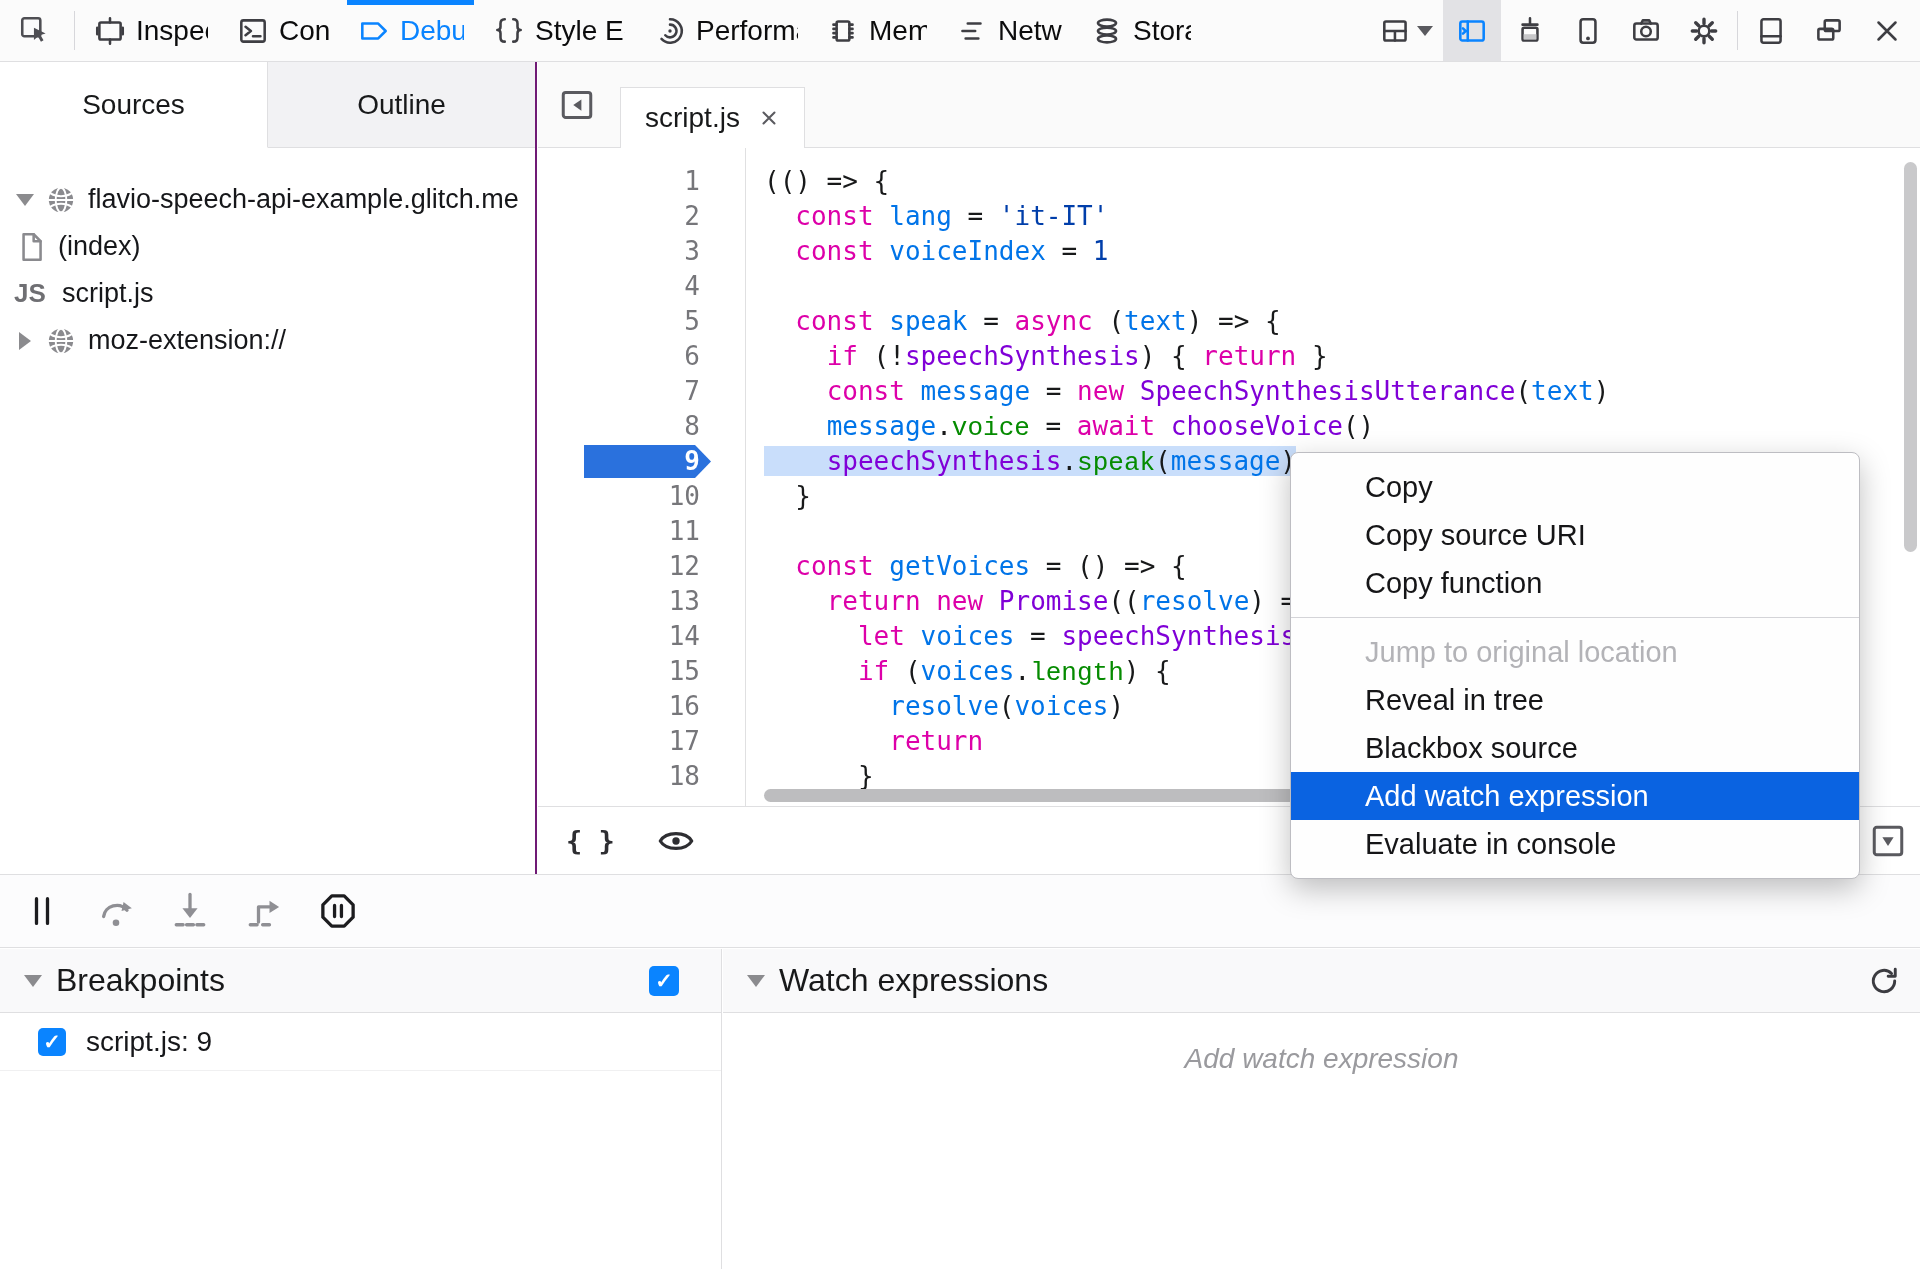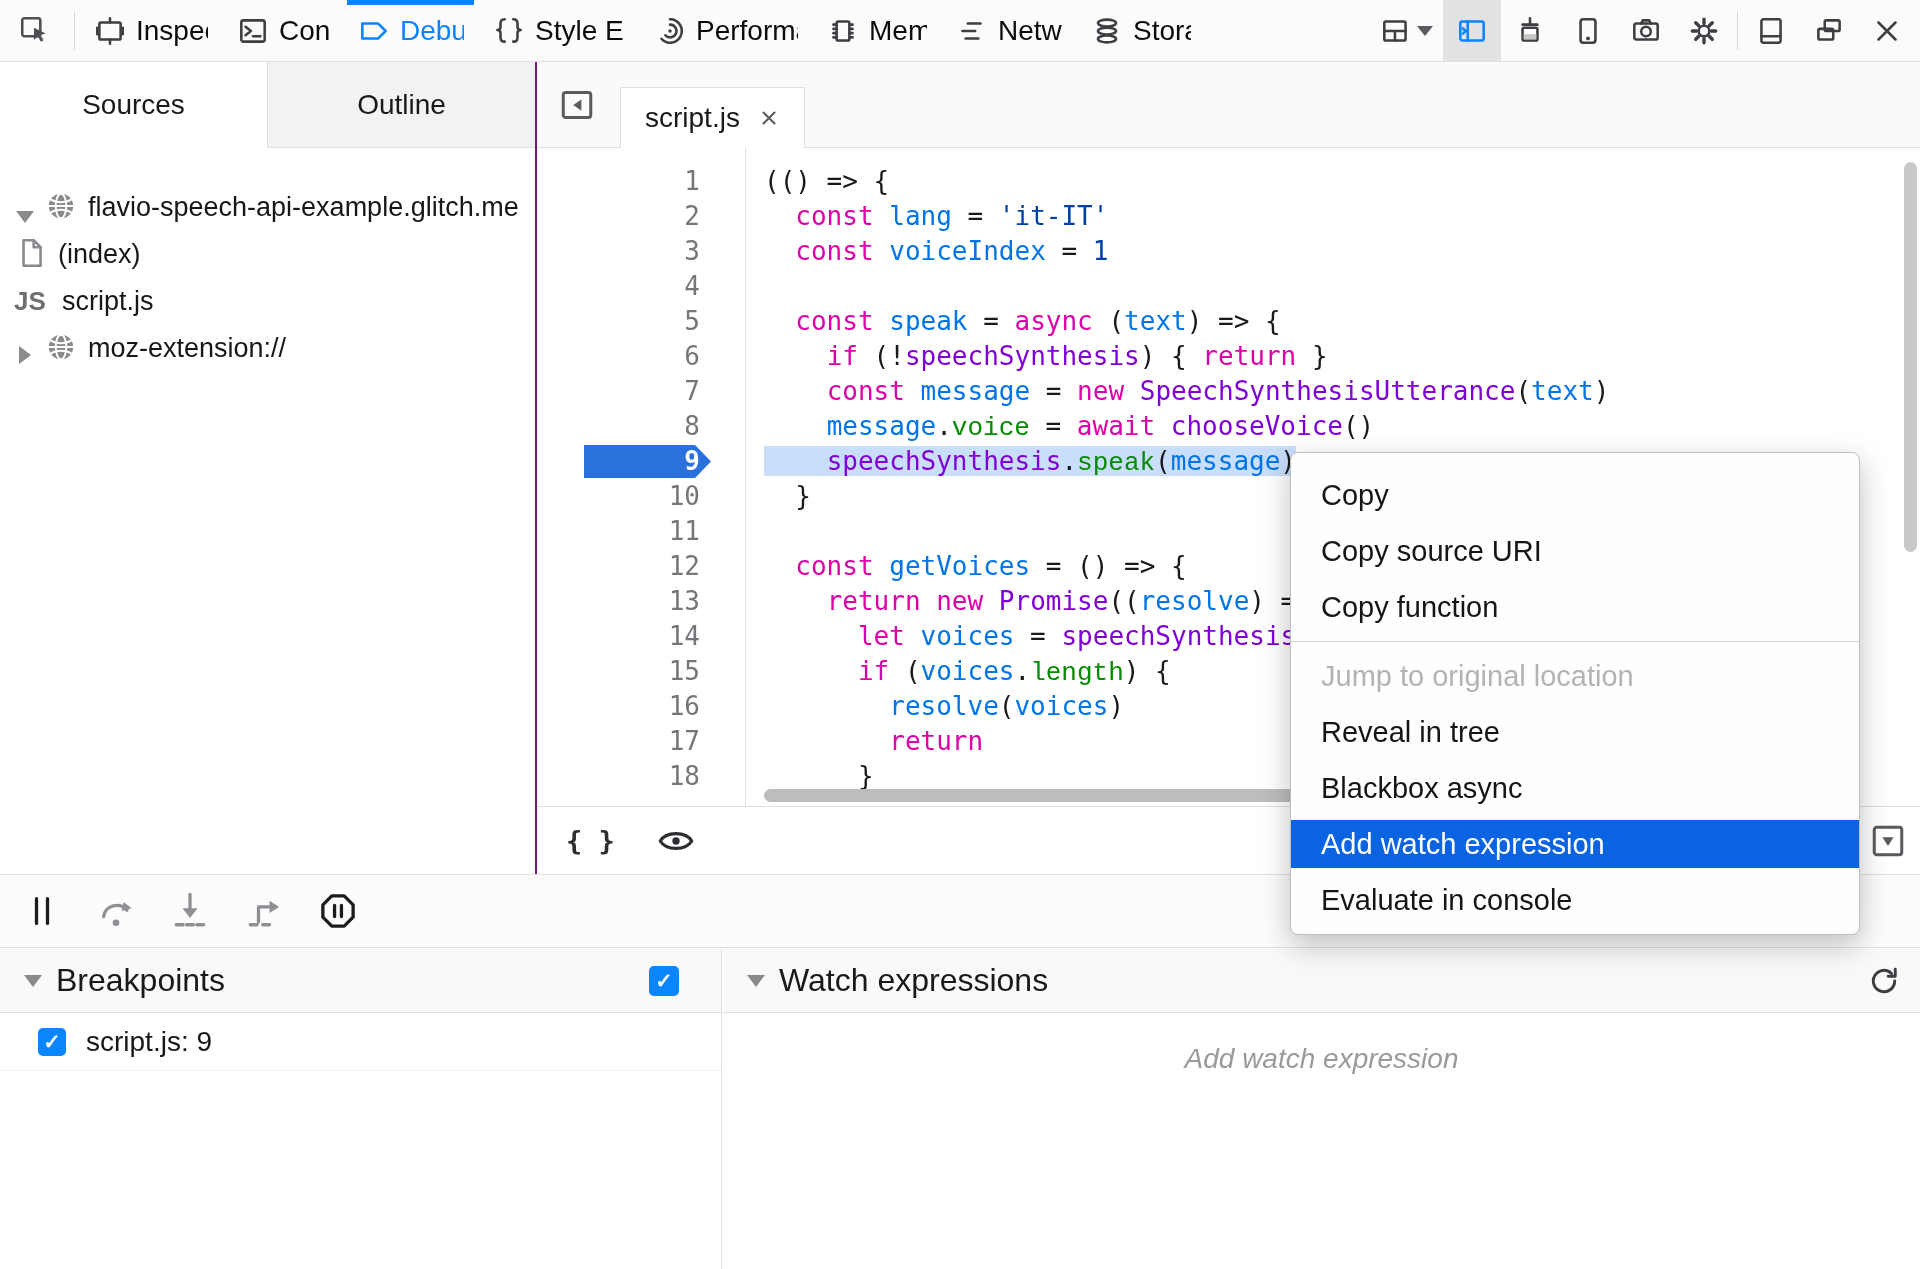--- a/index.html
+++ b/index.html
@@ -25,21 +25,21 @@
   .caret{width:0;height:0;border-left:8px solid transparent;border-right:8px solid transparent;border-top:10px solid #5a5a5f;margin-left:4px;}
 
   
   .main{position:absolute;left:0;top:62px;width:1920px;height:812px;}
   .sidebar{position:absolute;left:0;top:0;width:537px;height:812px;border-right:2px solid #701a75;background:#fff;}
   .side-tabs{height:86px;display:flex;border-bottom:1px solid #dfdfe1;}
   .side-tab{display:flex;align-items:center;justify-content:center;font-size:28px;color:#18191a;}
   .side-tab.active{width:268px;background:#fff;border-right:1px solid #dfdfe1;margin-bottom:-1px;border-bottom:1px solid #fff;}
   .side-tab.inactive{flex:1;background:#f2f2f4;}
   .tree{padding-top:28px;}
-  .trow{height:47px;display:flex;align-items:flex-end;font-size:27px;color:#16171a;padding-left:10px;white-space:nowrap;}
+  .trow{height:47px;display:flex;align-items:center;font-size:27px;color:#16171a;padding-left:10px;white-space:nowrap;}
   .trow.d1{}
   .tw{width:30px;display:flex;justify-content:center;}
   .tw .down{width:0;height:0;border-left:9px solid transparent;border-right:9px solid transparent;border-top:12px solid #8b8b8e;}
   .tw .right{width:0;height:0;border-top:9px solid transparent;border-bottom:9px solid transparent;border-left:12px solid #8b8b8e;}
   .titem-icon{width:34px;height:34px;margin:0 10px 0 4px;color:#8a8a8e;flex:none;}
   .titem-icon .icn{width:34px;height:34px;}
   .js-badge{font-weight:bold;color:#6f6f73;font-size:26px;margin:0 10px 0 4px;width:38px;}
 
   .editor{position:absolute;left:538px;top:0;right:0;height:812px;background:#fff;}
   .ed-tabbar{position:absolute;left:0;top:0;right:0;height:86px;background:#fafafa;border-bottom:1px solid #dfdfe1;display:flex;}
@@ -88,21 +88,21 @@
     justify-content:center;font-size:21px;font-weight:bold;}
   .phead .checkbox{margin-left:auto;margin-right:24px;}
   .refresh-btn{margin-left:auto;color:#3c3c41;} .refresh-btn .icn{width:36px;height:36px;stroke-width:2.6;}
   .bprow{height:58px;display:flex;align-items:center;gap:20px;padding-left:38px;font-size:28px;color:#16171a;border-bottom:1px solid #f0f0f1;}
   .bprow .checkbox{width:28px;height:28px;}
   .watch-empty{margin-top:30px;text-align:center;font-size:28px;font-style:italic;color:#9a9a9e;}
 
   
   .ctx{position:absolute;left:1290px;top:452px;width:570px;background:#fefefe;border:1px solid #bdbdc2;border-radius:8px;
     box-shadow:0 10px 30px rgba(0,0,0,.25);padding:10px 0;z-index:100;}
-  .mi{height:48px;line-height:48px;font-size:29px;padding-left:30px;color:#151517;white-space:nowrap;margin-top:8px;}
+  .mi{height:48px;line-height:48px;font-size:29px;padding-left:74px;color:#151517;white-space:nowrap;}
   .mi.disabled{color:#b3b3b7;}
   .mi.hl{background:var(--mh);color:#fff;}
   .msep{border-top:1px solid #d4d4d8;margin:10px 0;}
 </style>
 </head>
 <body>
 
 <div class="toolbar">
   <div class="pick-btn" id="pick-btn">
       <svg class="icn " viewBox="0 0 32 32">
@@ -427,16 +427,16 @@
   </div>
 </div>
 
 <div class="ctx" id="ctx">
     <div class="mi">Copy</div>
     <div class="mi">Copy source URI</div>
     <div class="mi">Copy function</div>
     <div class="msep"></div>
     <div class="mi disabled">Jump to original location</div>
     <div class="mi">Reveal in tree</div>
-    <div class="mi">Blackbox async</div>
+    <div class="mi">Blackbox source</div>
     <div class="mi hl">Add watch expression</div>
     <div class="mi">Evaluate in console</div>
   </div>
 
 </body></html>

